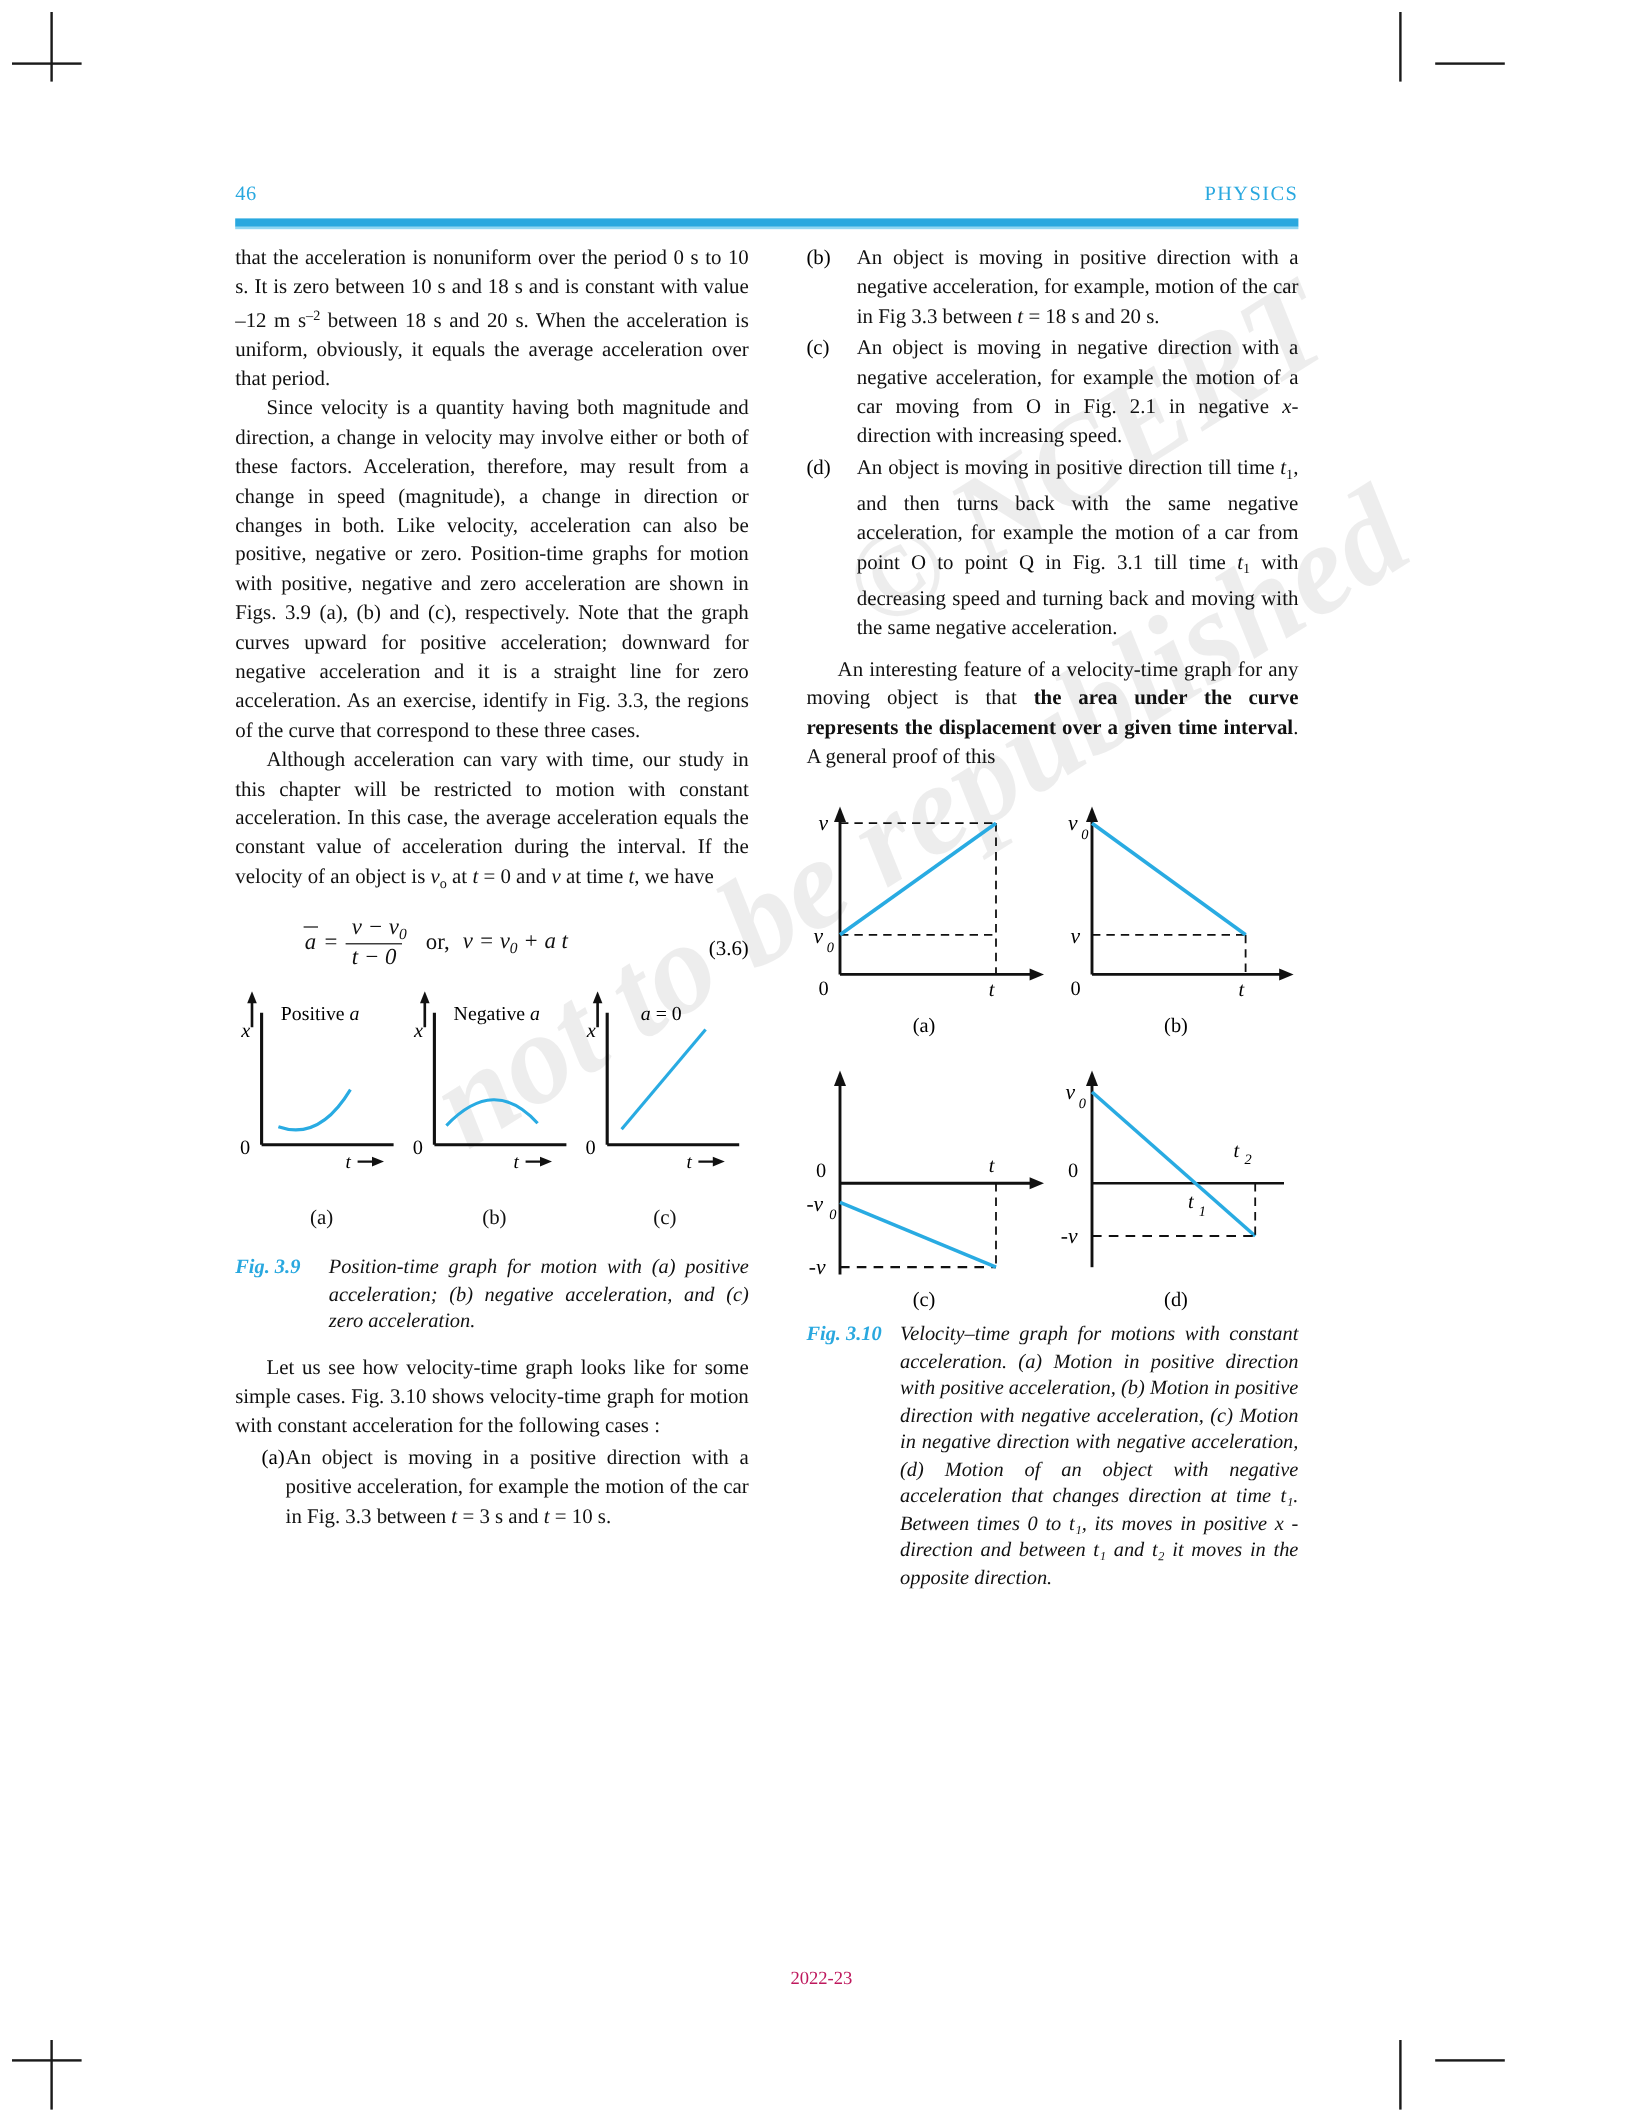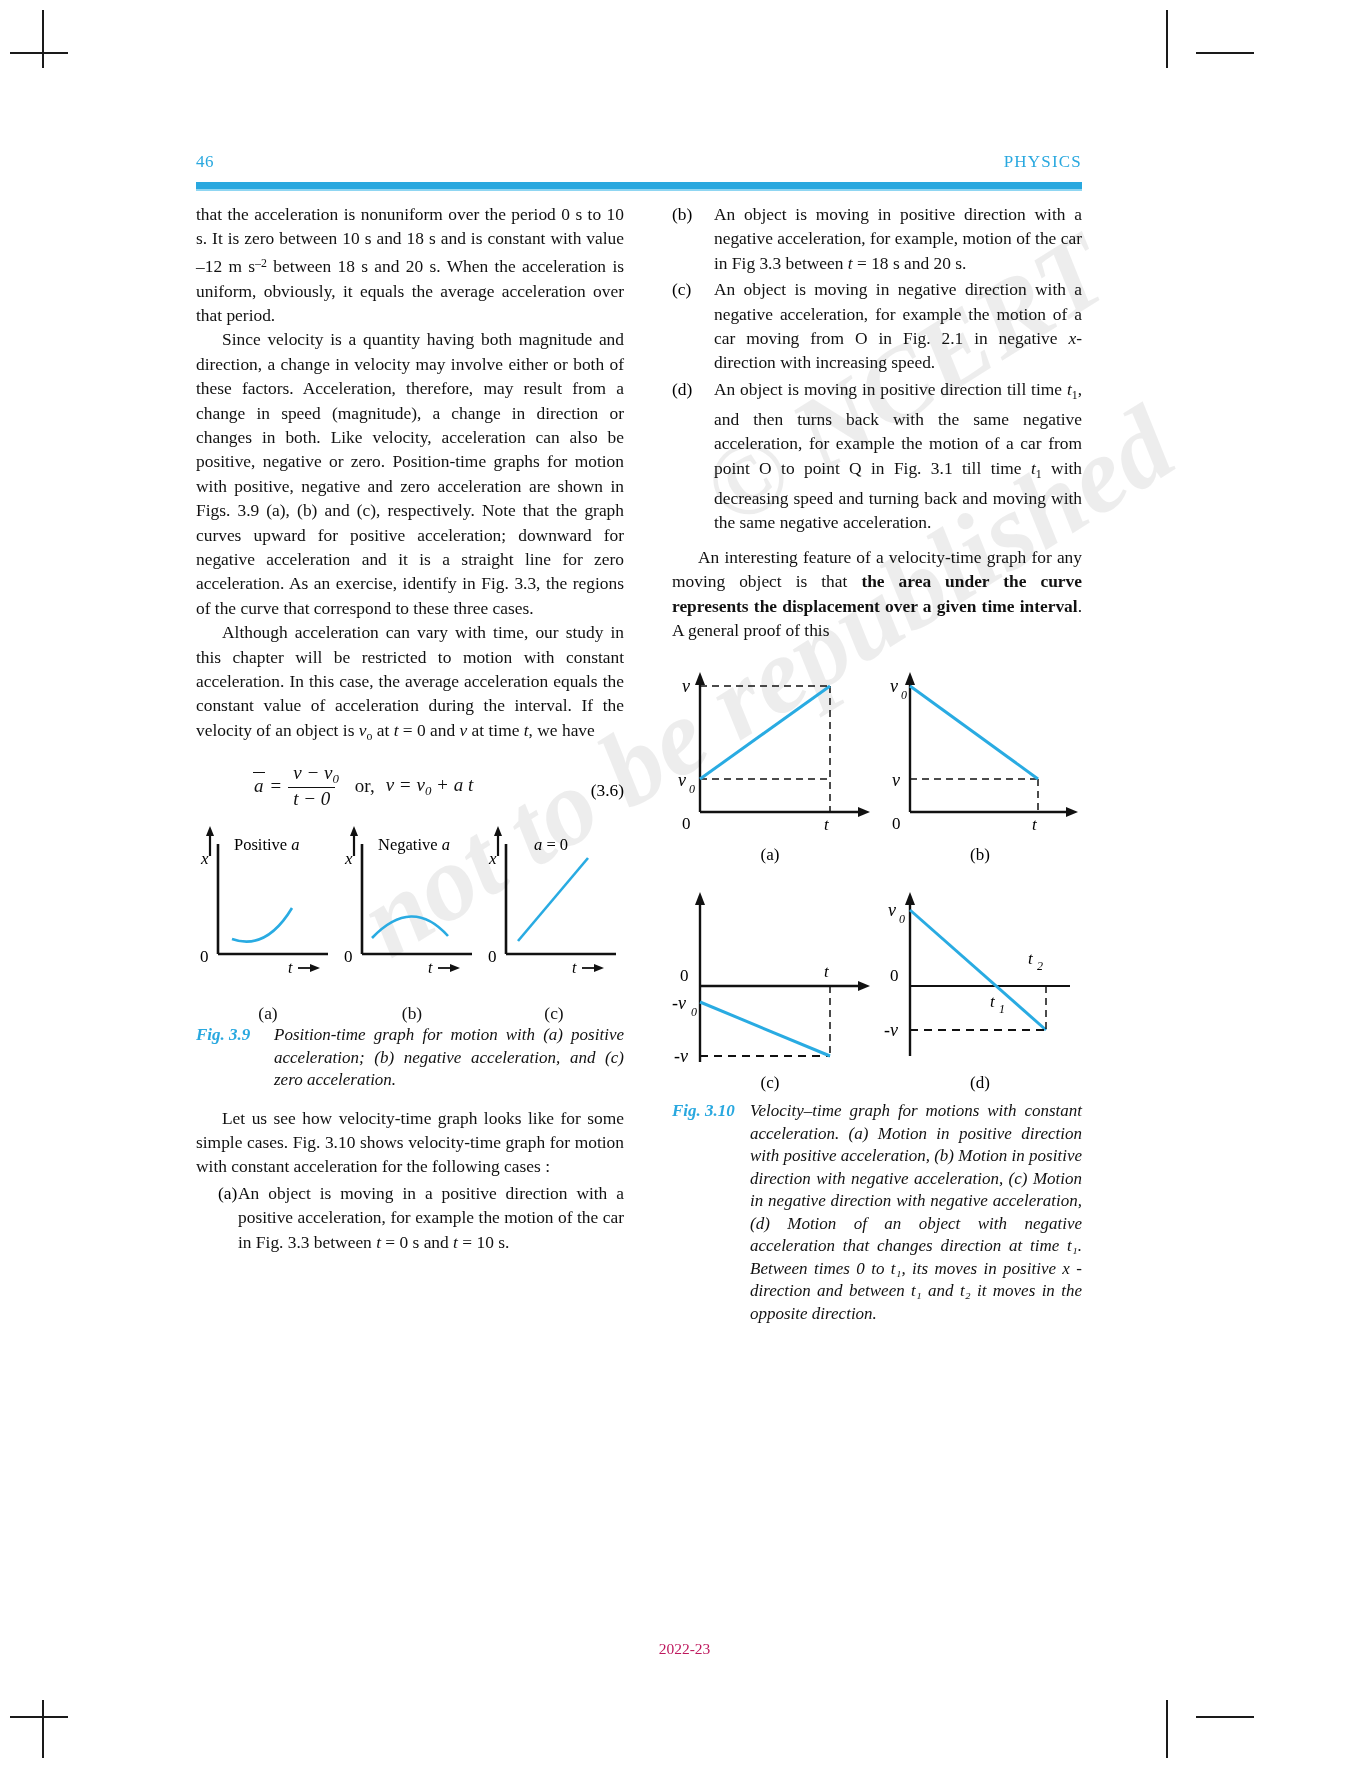--- a/index.html
+++ b/index.html
@@ -47,21 +47,21 @@
   .eq{position:absolute;left:58px;top:0;font-size:19px;color:#111;display:flex;align-items:center;gap:7px;}
   .frac{display:inline-flex;flex-direction:column;align-items:flex-start;vertical-align:middle;}
   .frac .num{padding:0 5px;font-style:italic;}
   .frac .den{padding:0 5px;border-top:1.4px solid #111;font-style:italic;}
   .eqno{position:absolute;right:0;top:18px;font-size:17.4px;}
   .abar{position:relative;display:inline-block;font-style:italic;}
   .abar::before{content:"";position:absolute;left:-1px;right:-1px;top:-3px;height:1.4px;background:#111;}
 
   
   .figwrap{position:relative;}
-  .cap{display:flex;margin-top:0;}
+  .cap{display:flex;margin-top:20px;}
   .cap .ftag{flex:0 0 78px;color:#29a8df;font-weight:bold;font-style:italic;font-size:17px;line-height:22.5px;}
   .cap .ftxt{flex:1;font-style:italic;font-size:17px;line-height:22.5px;text-align:justify;color:#111;}
   .panlbl{font-size:17.4px;text-align:center;color:#111;}
 
   .footer{position:absolute;left:0;right:0;top:1640px;text-align:center;font-size:15.5px;color:#be185d;}
 
   
   .wm{position:absolute;pointer-events:none;color:rgba(0,0,0,0.07);
       font-family:"Liberation Serif",serif;font-style:italic;font-weight:bold;
       white-space:nowrap;}
@@ -170,21 +170,21 @@
         <div class="ftag">Fig. 3.9</div>
         <div class="ftxt">Position-time graph for motion with (a) positive acceleration; (b) negative acceleration, and (c) zero acceleration.</div>
       </div>
     </div>
 
     <p class="body ind" style="margin-top:14px;">Let us see how velocity-time graph looks like for some simple cases. Fig. 3.10 shows    velocity-time graph for motion with constant acceleration for the following cases :</p>
 
     <div class="lst" style="margin-top:2px;">
       <div class="li">
         <div class="mk">(a)</div>
-        <div class="tx"><span>An object is moving in a positive direction with a positive acceleration, for example the motion of the car in  Fig. 3.3 between </span><i>t</i><span> = 0 s and </span><i>t</i><span> = 10 s.</span></div>
+        <div class="tx"><span>An object is moving in a positive direction with a positive acceleration, for example the motion of the car in  Fig. 3.3 between </span><i>t</i><span> = 3 s and </span><i>t</i><span> = 10 s.</span></div>
       </div>
     </div>
   </div>
 
   <div class="colR">
 
     <div class="lst">
       <div class="li">
         <div class="mk" style="padding-left:0">(b)</div>
         <div class="tx"><span>An object is moving in positive direction with a negative acceleration, for example, motion of the car in Fig 3.3 between </span><i>t</i><span> = 18 s and 20 s.</span></div>

